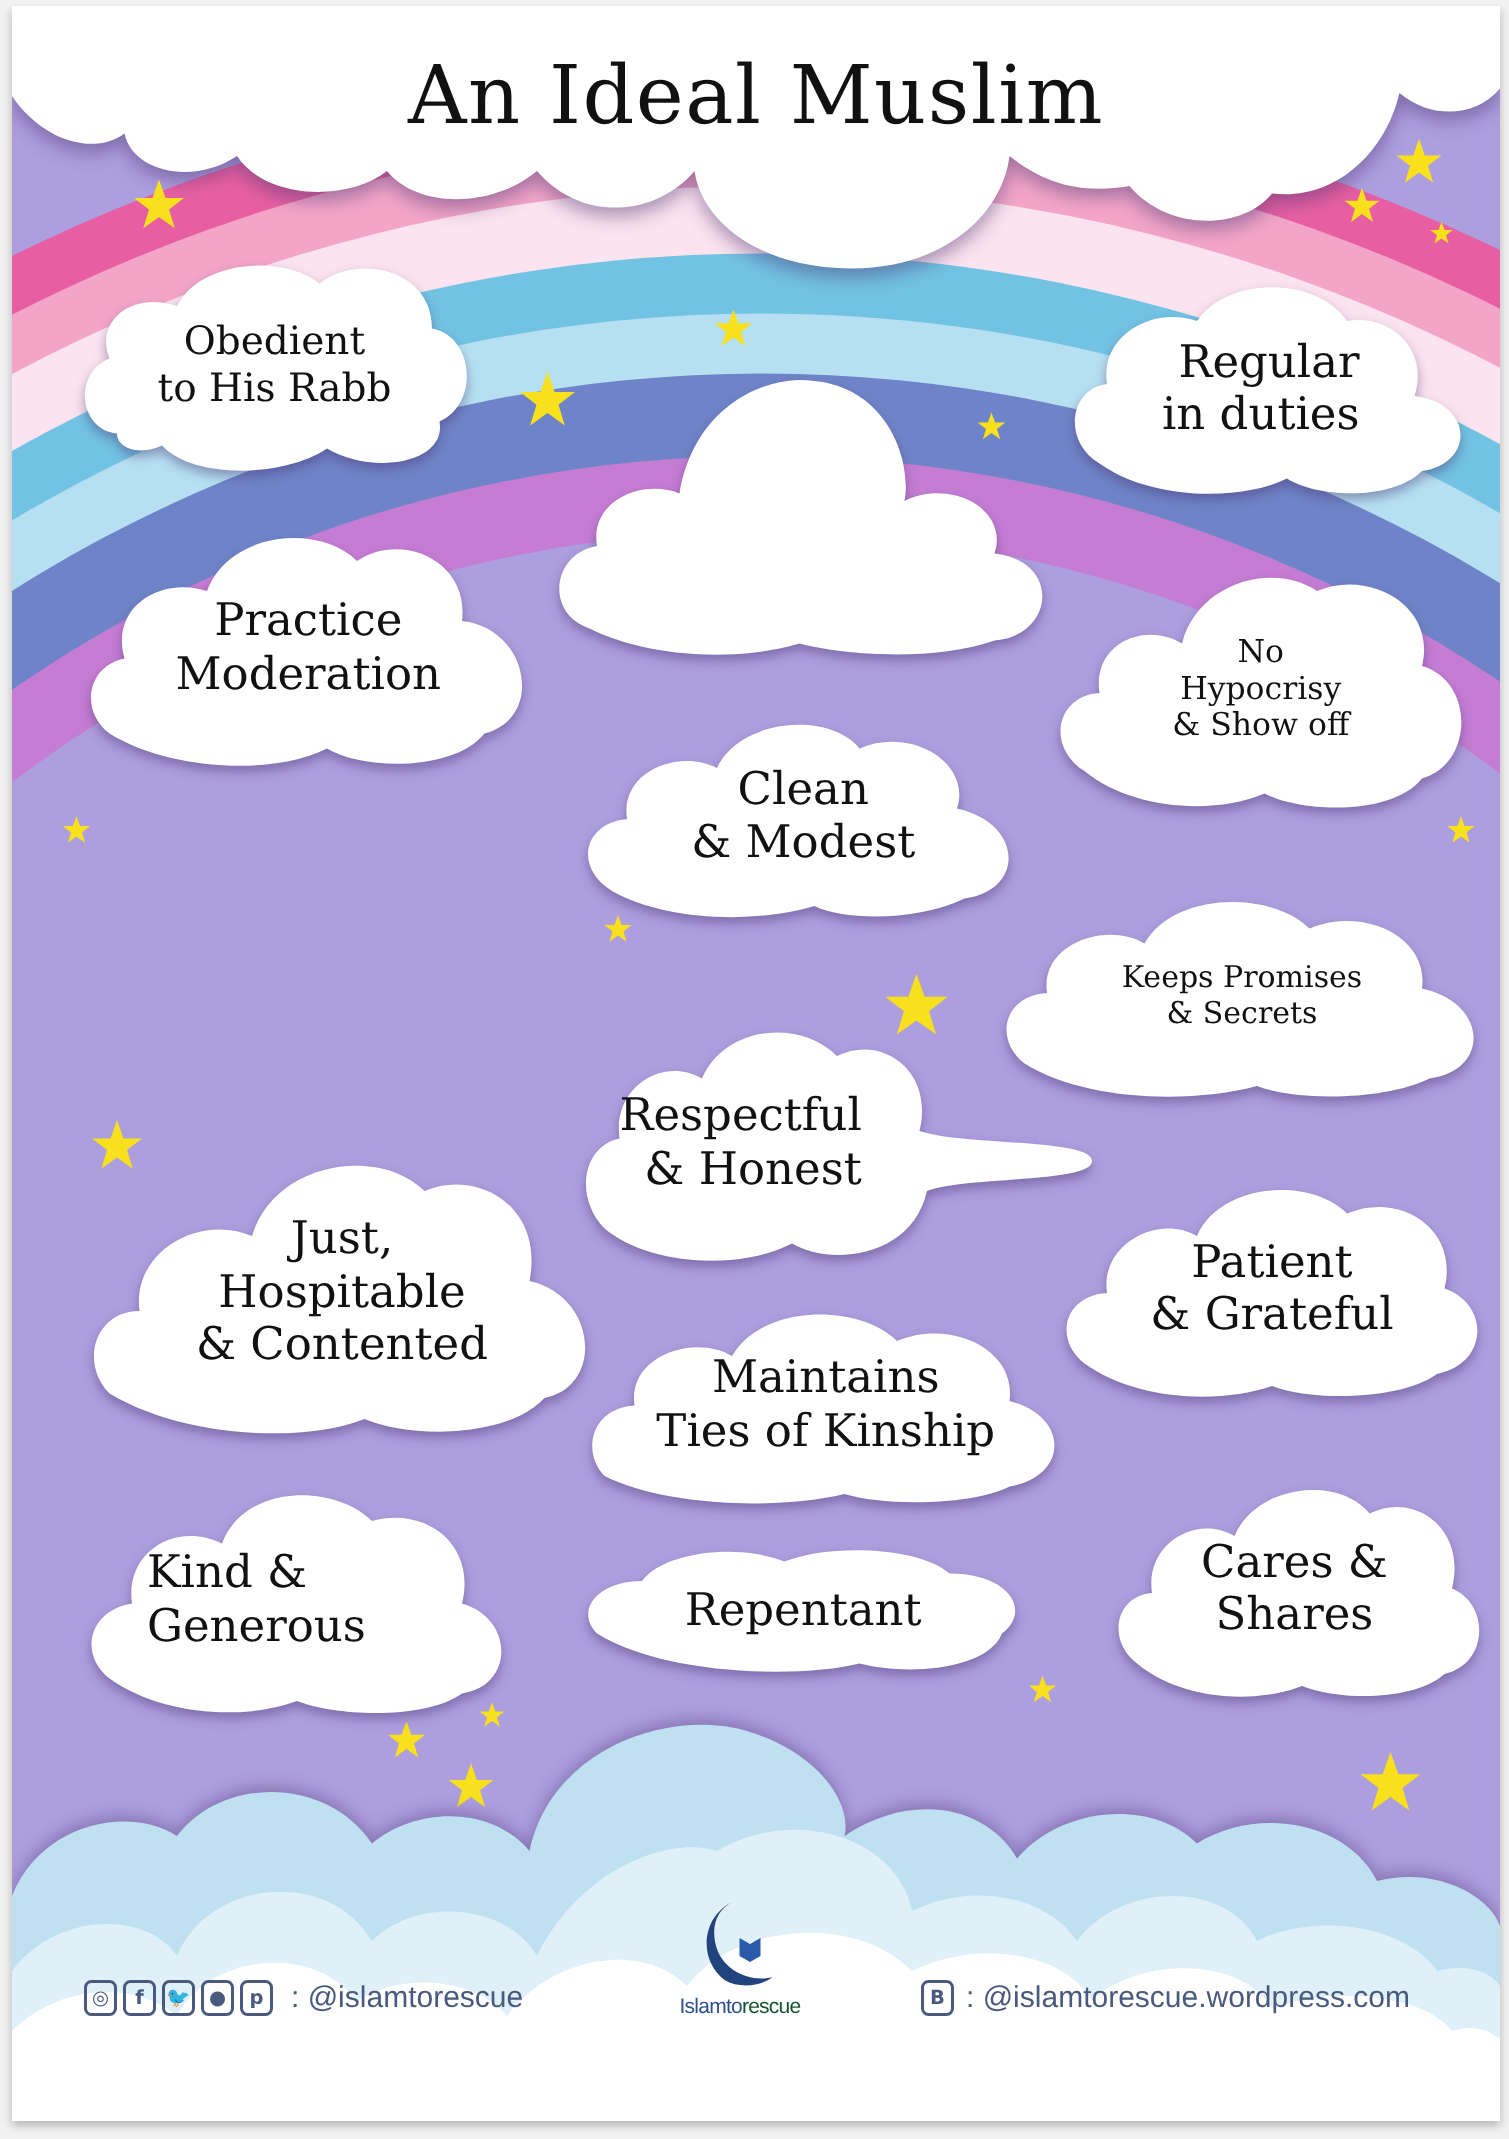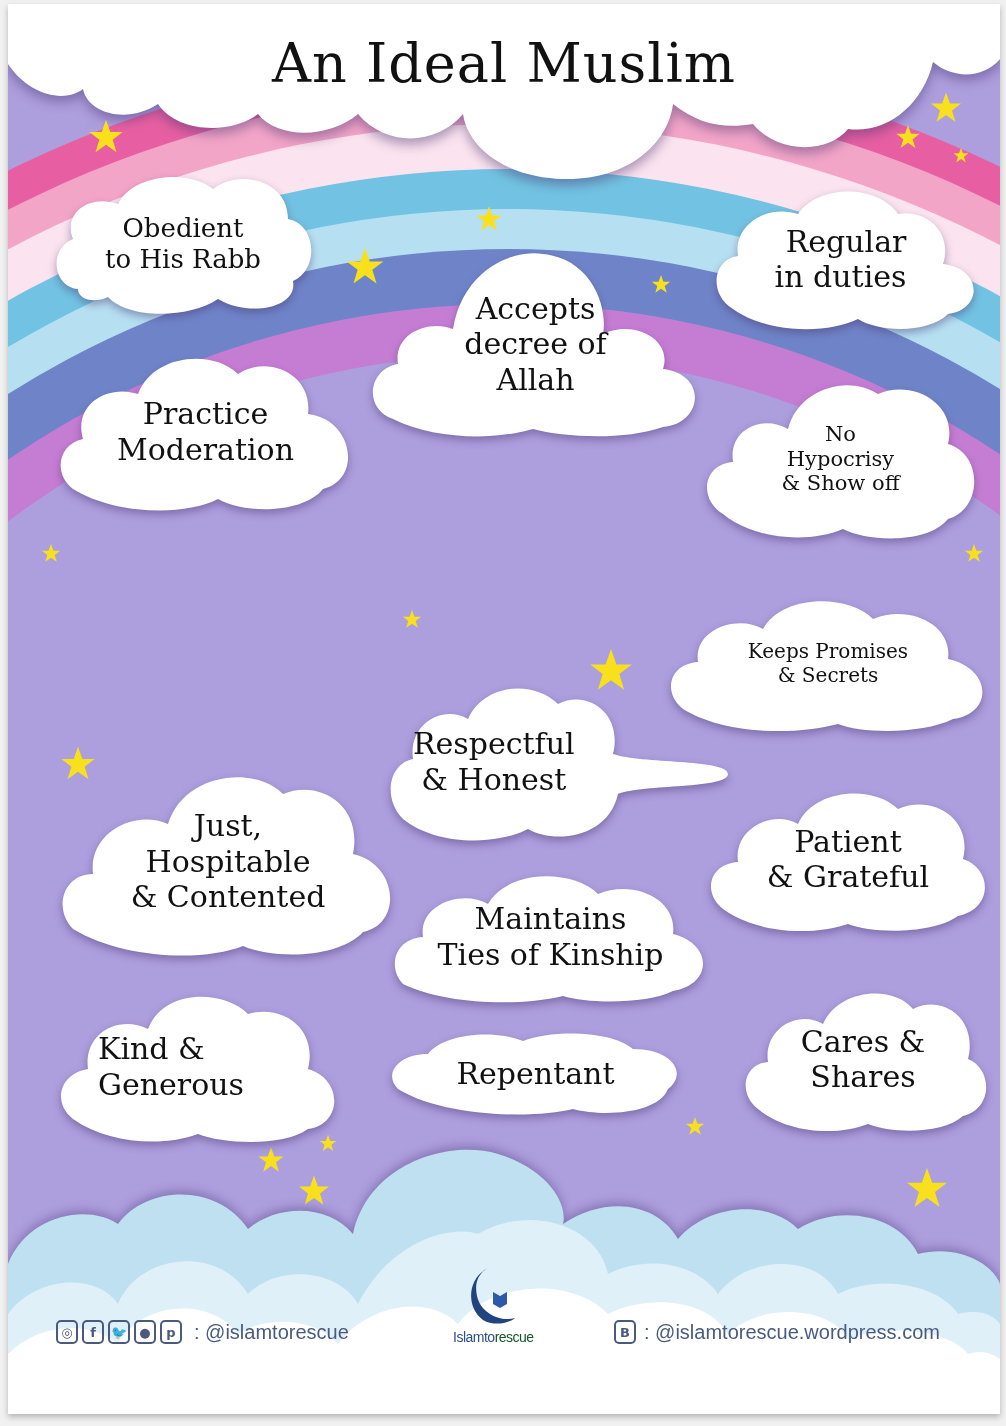--- a/index.html
+++ b/index.html
@@ -108,57 +108,61 @@
         <path fill="#fff" d="M35 125 C10 110 15 75 40 72 C35 40 70 20 100 30 C120 0 180 0 200 30 C230 25 255 50 245 80 C285 85 285 125 250 130 C230 150 180 148 160 135 C130 150 70 150 35 125 Z"></path>
       </svg>
     <span>Regular
 in duties</span>
   </div>
 
   <div class="cloud" style="left:355px;top:245px;width:345px;height:190px;font-size:30px;">
     <svg viewBox="0 0 345 190" preserveAspectRatio="none">
         <path fill="#fff" d="M30 170 C0 160 5 120 35 115 C30 85 65 70 90 80 C100 20 150 0 180 5 C230 10 245 60 240 85 C270 70 310 90 300 120 C345 125 340 175 300 178 C260 192 200 188 170 180 C130 192 70 190 30 170 Z"></path>
       </svg>
-    <span>Accepts
-decree of
-Allah</span>
   </div>
 
   <div class="cloud" style="left:45px;top:345px;width:305px;height:165px;font-size:30px;">
     <svg viewBox="0 0 305 165" preserveAspectRatio="none">
         <path fill="#fff" d="M20 140 C0 125 5 95 30 90 C20 55 55 35 85 45 C100 5 160 0 185 25 C215 5 260 25 255 65 C300 70 310 130 270 140 C250 165 190 165 165 150 C130 168 60 165 20 140 Z"></path>
       </svg>
     <span>Practice
 Moderation</span>
   </div>
 
   <div class="cloud" style="left:690px;top:370px;width:285px;height:170px;font-size:21px;">
     <svg viewBox="0 0 285 170" preserveAspectRatio="none">
         <path fill="#fff" d="M25 140 C0 125 5 90 35 88 C30 55 65 40 90 55 C100 15 150 0 180 20 C215 5 260 30 250 70 C285 80 285 135 250 145 C230 170 170 168 145 155 C110 170 55 165 25 140 Z"></path>
       </svg>
     <span>No
 Hypocrisy
 &amp; Show off</span>
   </div>
 
+  <div class="cloud" style="left:375px;top:470px;width:305px;height:140px;font-size:30px;">
+    <svg viewBox="0 0 305 140" preserveAspectRatio="none">
+        <path fill="#fff" d="M25 120 C0 105 5 75 35 72 C30 40 70 25 95 38 C110 5 170 0 190 25 C225 10 265 35 255 65 C300 75 300 120 260 125 C230 140 180 140 160 130 C120 142 60 140 25 120 Z"></path>
+      </svg>
+    <span>Clean
+&amp; Modest</span>
+  </div>
 
 
   <div class="cloud" style="left:655px;top:590px;width:330px;height:140px;font-size:20px;">
     <svg viewBox="0 0 330 140" preserveAspectRatio="none">
         <path fill="#fff" d="M20 115 C0 100 5 70 35 68 C30 35 75 20 100 35 C120 0 185 0 210 25 C245 10 290 30 285 65 C330 75 330 120 290 125 C260 140 200 140 175 130 C130 142 60 140 20 115 Z"></path>
       </svg>
     <span>Keeps Promises
 &amp; Secrets</span>
   </div>
 
   <div class="cloud" style="left:375px;top:675px;width:350px;height:165px;font-size:30px;justify-content:flex-start;padding-left:30px;box-sizing:border-box;">
     <svg viewBox="0 0 350 165" preserveAspectRatio="none">
         <path fill="#fff" d="M20 140 C0 120 5 85 30 80 C25 45 60 25 85 40 C100 5 150 0 175 25 C205 10 240 35 230 75 C260 85 345 80 345 95 C345 110 260 105 235 115 C225 160 170 165 145 150 C110 168 50 165 20 140 Z"></path>
       </svg>
-    <span style="text-align:center;">Respectful
+    <span style="text-align:right;">Respectful
 &amp; Honest</span>
   </div>
 
   <div class="cloud" style="left:45px;top:760px;width:350px;height:195px;font-size:30px;">
     <svg viewBox="0 0 350 195" preserveAspectRatio="none">
         <path fill="#fff" d="M20 165 C0 145 10 110 40 110 C35 70 80 45 115 60 C130 10 200 0 230 30 C265 15 310 40 300 90 C345 100 350 160 310 168 C285 195 220 195 190 182 C150 198 70 195 20 165 Z"></path>
       </svg>
     <span>Just,
 Hospitable
 &amp; Contented</span>

